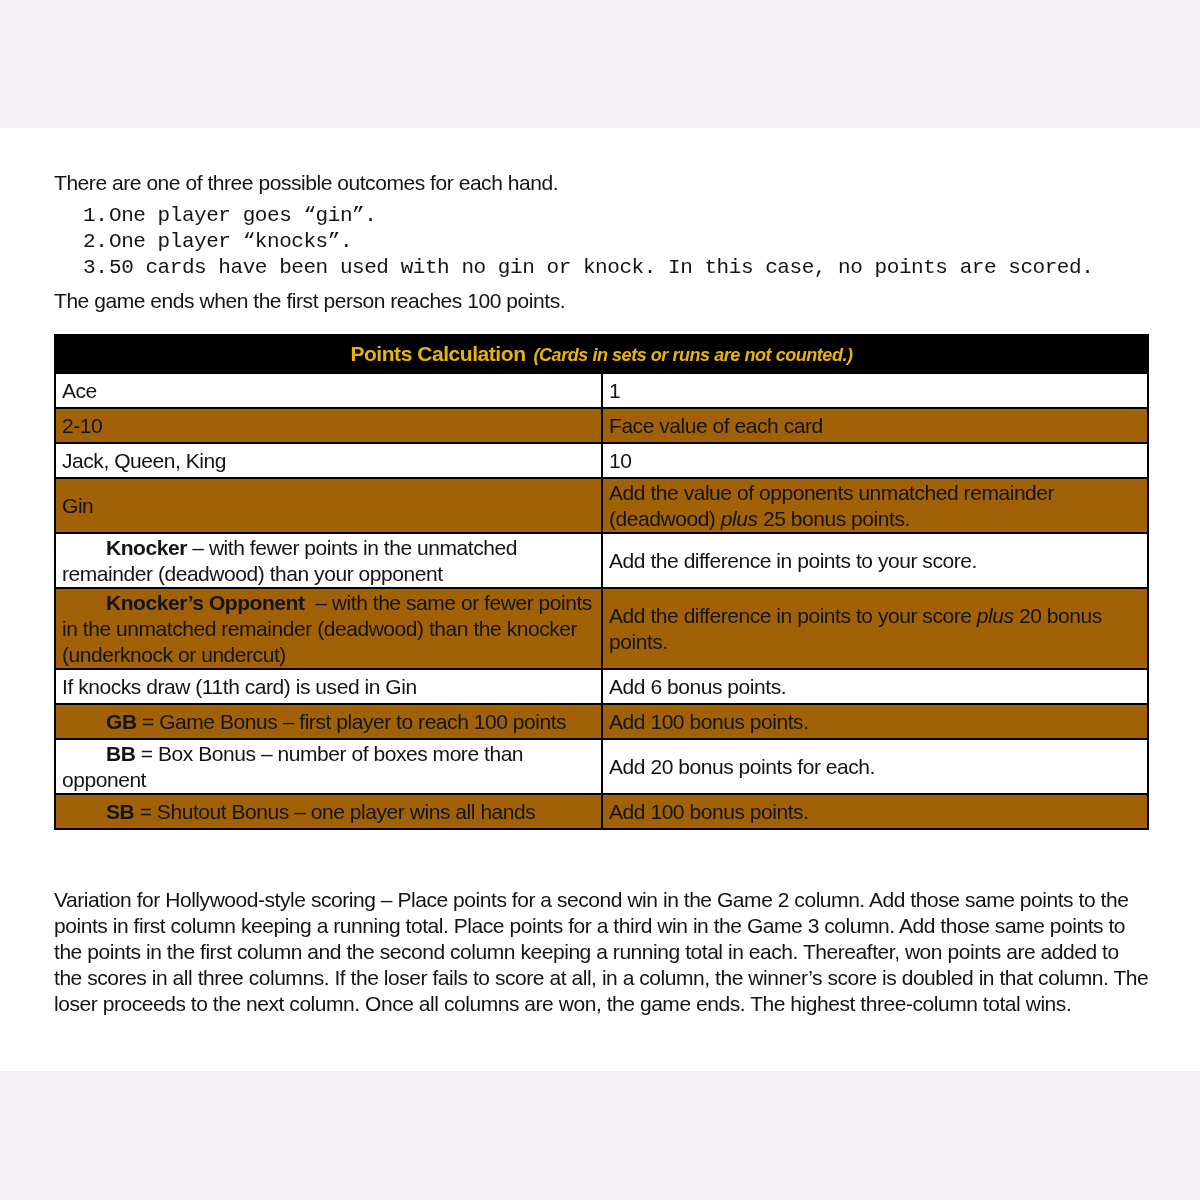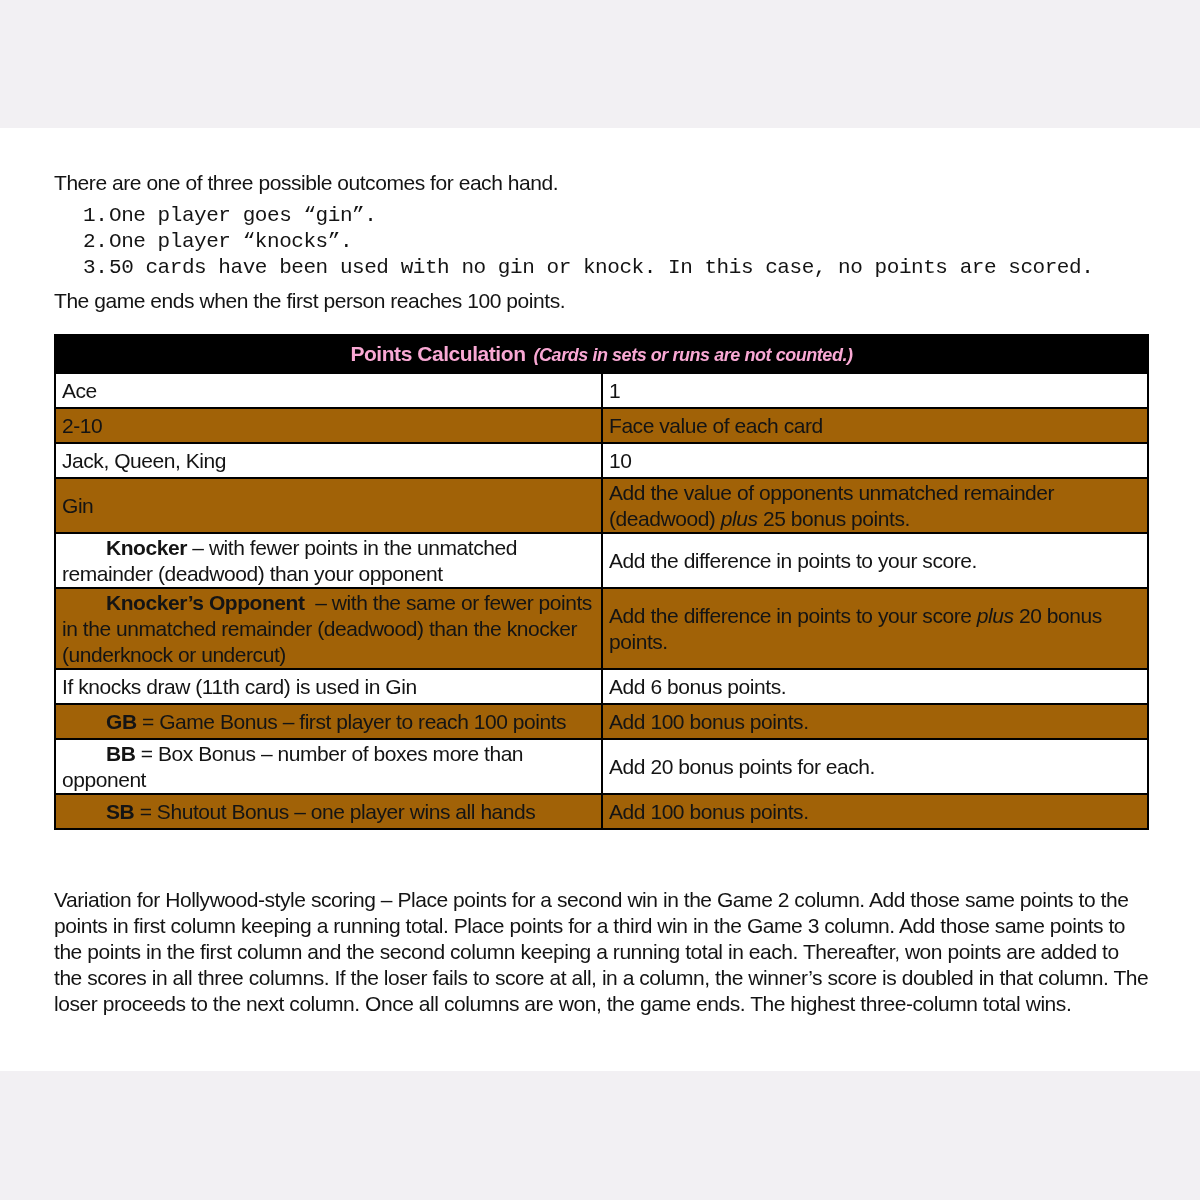--- a/index.html
+++ b/index.html
@@ -21,21 +21,21 @@
     .intro ol { margin: 7px; padding: 0; list-style: none; font-family: Liberation Mono, monospace; }
     .intro ol li { line-height: 26px; padding-left: 22px; }
     .intro ol li .num { display: inline-block; width: 26px; }
     .intro .last { margin-top: 5px; }
 
     table.points {
       position: absolute; left: 54px; top: 206px; width: 1095px;
       border-collapse: collapse; font-size: 21px; letter-spacing: -0.45px;
     }
     table.points th {
-      background: #000000; color: #f9a8d4; font-weight: bold;
+      background: #000000; color: #eab308; font-weight: bold;
       height: 36px; padding: 0; text-align: center; border: 2px solid #000;
       font-size: 21px;
     }
     table.points th .note { font-style: italic; font-size: 18px; margin-left: 8px; }
     table.points td {
       border: 2px solid #000; padding: 0 6px; vertical-align: middle;
       line-height: 26px;
     }
     table.points td.c1 { width: 533px; }
     table.points tr.w td { background: #ffffff; }

